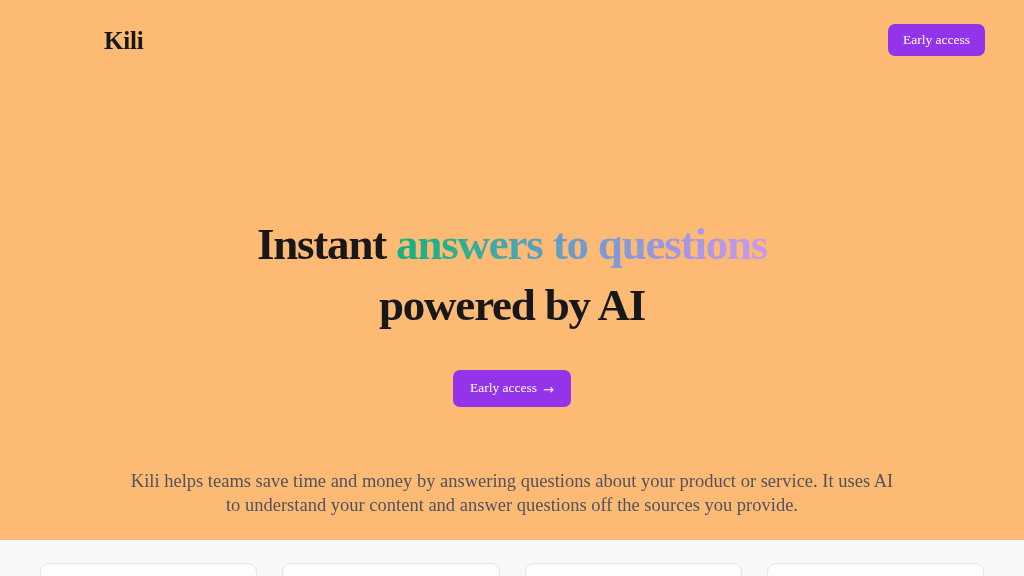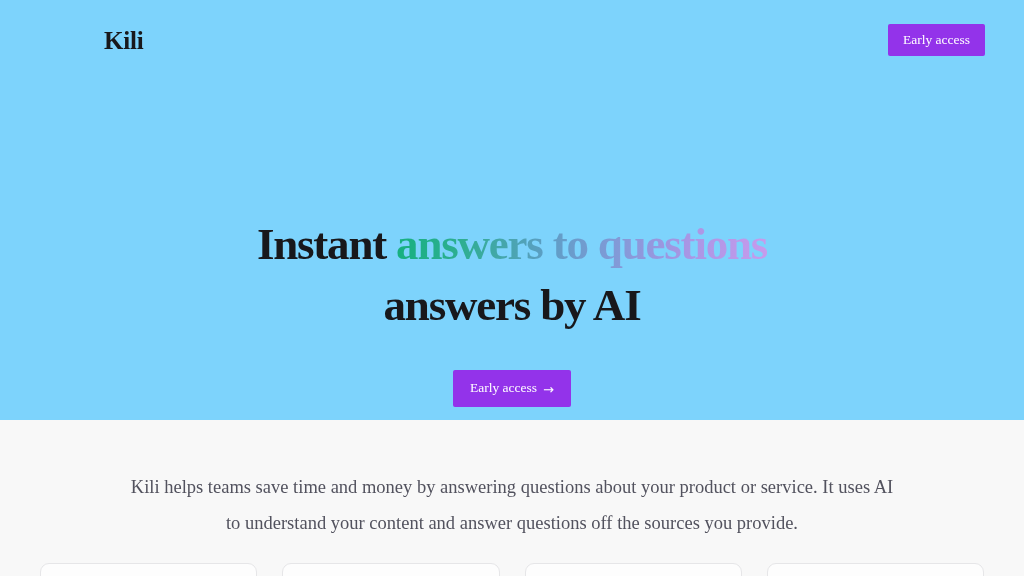--- a/index.html
+++ b/index.html
@@ -12,22 +12,22 @@
 
   body {
     background: #f8f8f8;
     font-family: "Liberation Serif", "DejaVu Serif", serif;
     -webkit-font-smoothing: antialiased;
   }
 
   .page {
     position: relative;
     width: 1024px;
-    height: 420px;
-    background: #7dd3fc;
+    height: 540px;
+    background: #fdba74;
   }
 
   
   .site-header {
     position: absolute;
     top: 0;
     left: 0;
     width: 1024px;
     height: 80px;
     display: flex;
@@ -46,21 +46,21 @@
   }
 
   .btn-purple {
     display: inline-flex;
     align-items: flex-end;
     justify-content: center;
     gap: 6px;
     background: #9333ea;
     color: #ffffff;
     border: none;
-    border-radius: 2px;
+    border-radius: 7px;
     font-family: "Liberation Serif", "DejaVu Serif", serif;
     cursor: pointer;
     white-space: nowrap;
   }
 
   .btn-header {
     font-size: 13.5px;
     padding: 9px 15px;
     line-height: 1.1;
   }
@@ -120,21 +120,21 @@
     line-height: 1;
     position: relative;
     top: 0.5px;
   }
 
   .hero-subtext {
     margin: 62px auto 0;
     width: 768px;
     font-family: "Liberation Serif", "DejaVu Serif", serif;
     font-size: 18.5px;
-    line-height: 36px;
+    line-height: 24px;
     color: #52525e;
   }
 
   
   .cards-strip {
     position: absolute;
     left: 40px;
     top: 563px;
     width: 944px;
     display: flex;
@@ -159,21 +159,21 @@
 
     <button class="btn-purple btn-header">
       <span>Early access</span>
     </button>
   </header>
 
   <section class="hero">
 
     <h1 class="hero-headline">
       <span class="headline-line"><span>Instant </span><span class="grad-text">answers to questions</span></span>
-      <span class="headline-line">answers by AI</span>
+      <span class="headline-line">powered by AI</span>
     </h1>
 
     <div class="hero-cta-wrap">
       <button class="btn-purple btn-cta">
         <span>Early access</span>
         <span class="arrow-glyph">→</span>
       </button>
     </div>
 
     <p class="hero-subtext">Kili helps teams save time and money by answering questions about your product or service. It uses AI to understand your content and answer questions off the sources you provide.</p>

